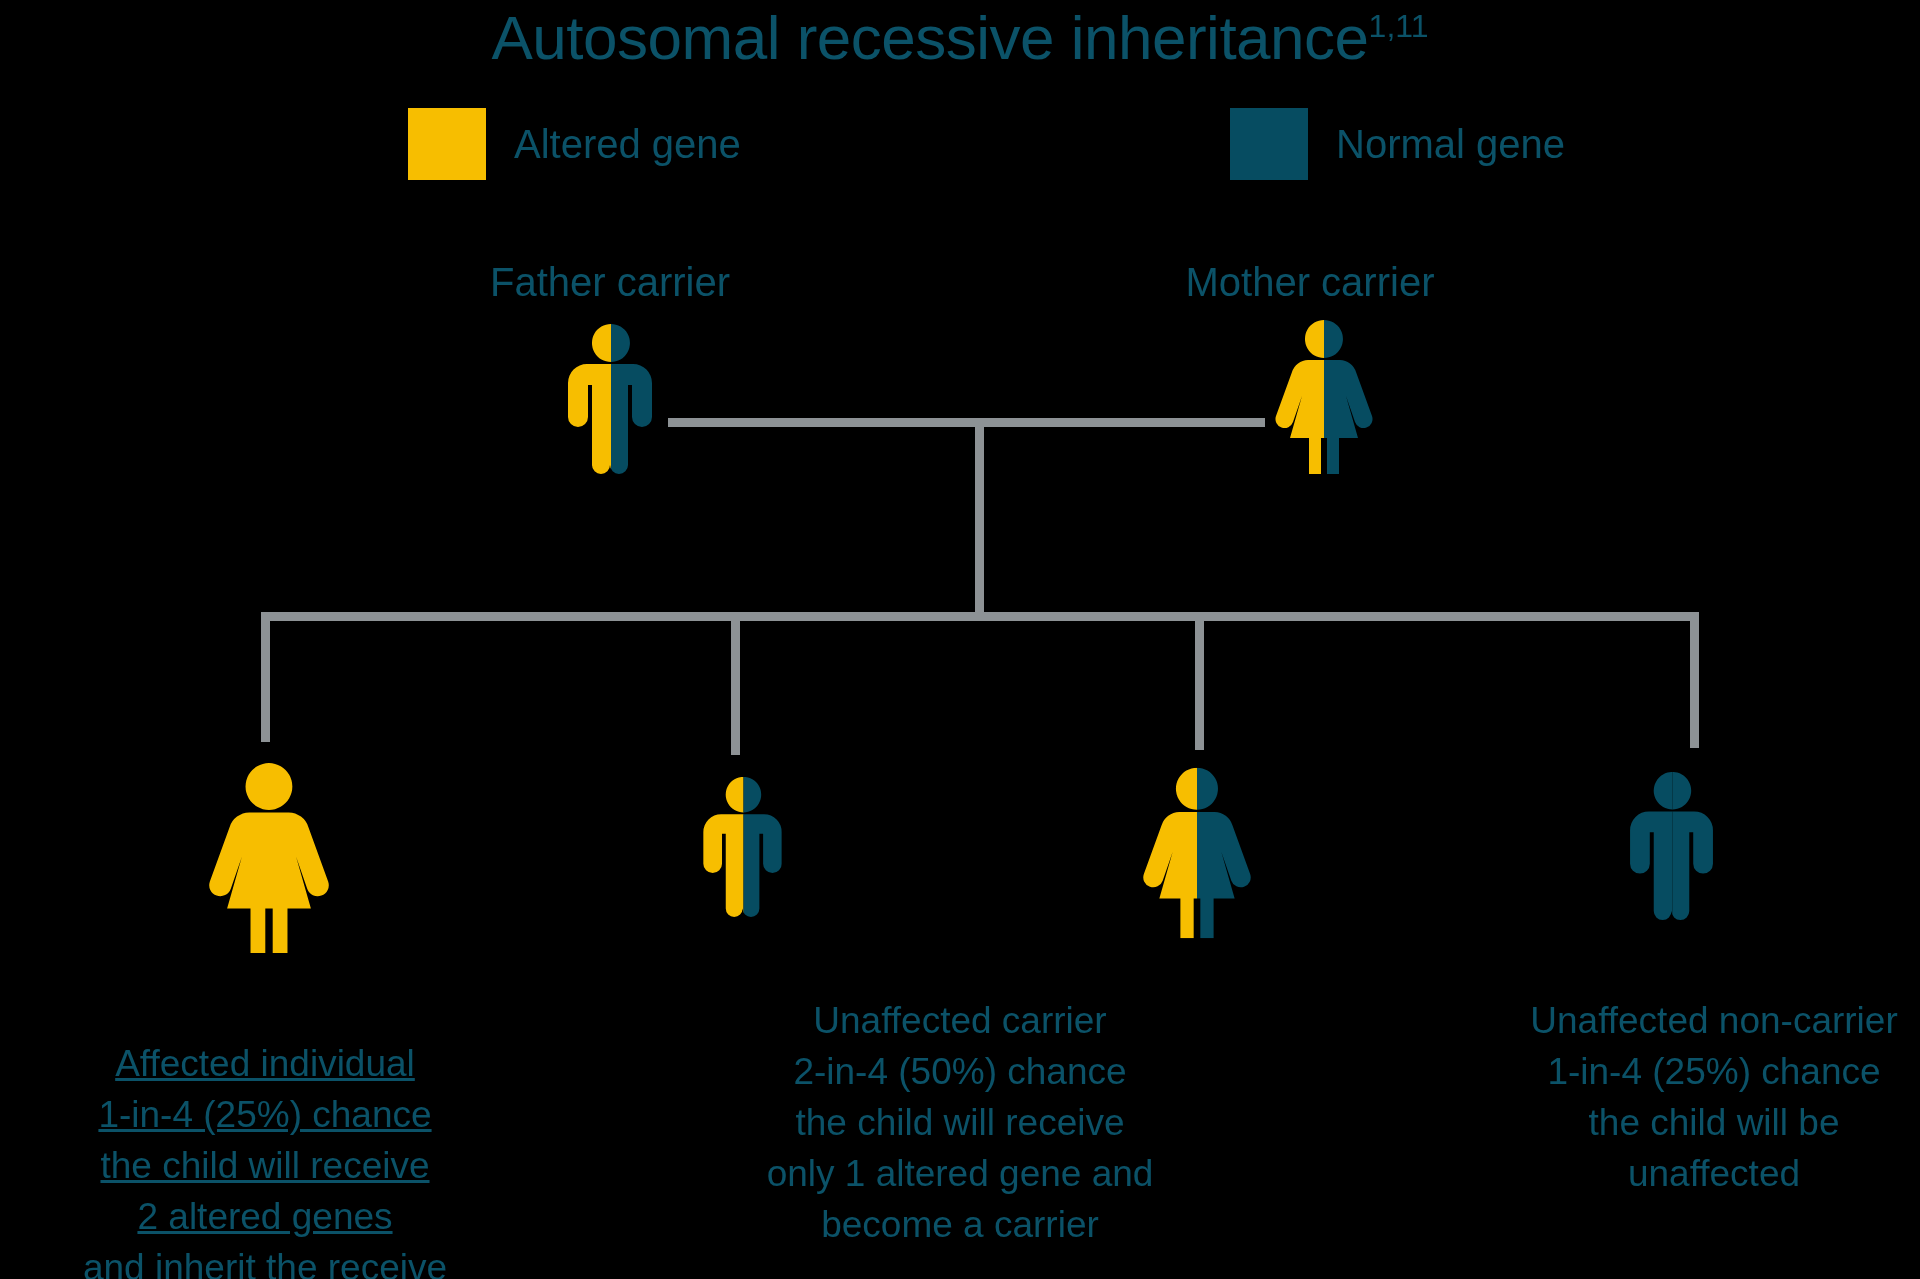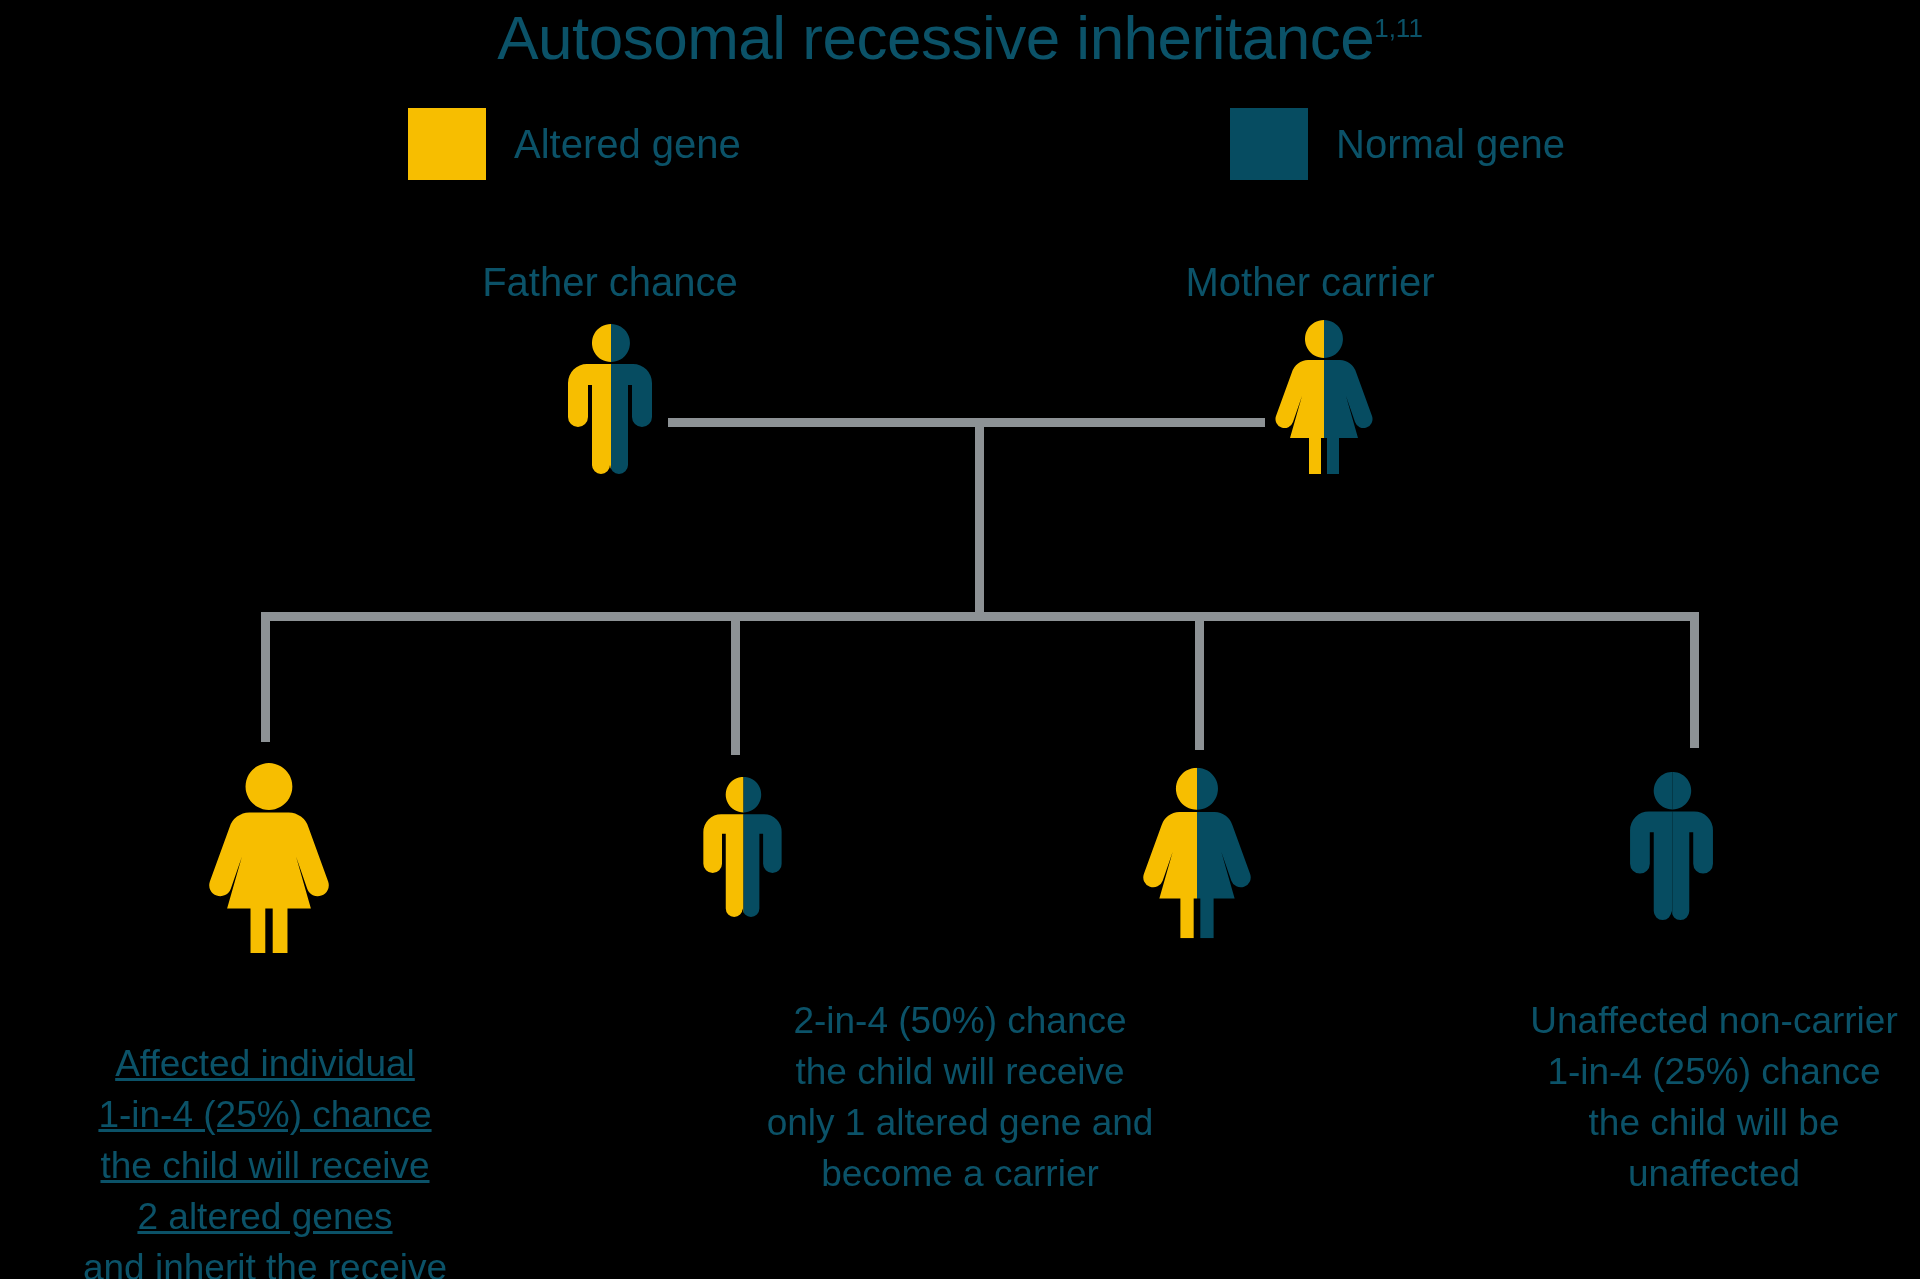--- a/index.html
+++ b/index.html
@@ -23,21 +23,21 @@
     left: 0;
     width: 1920px;
     text-align: center;
     font-size: 62px;
     font-weight: 400;
     letter-spacing: -0.5px;
     color: #0B5268;
     white-space: nowrap;
   }
   #title .sup {
-    font-size: 26px;
+    font-size: 32px;
     vertical-align: super;
     letter-spacing: 0;
   }
 
   
   #legend {
     position: absolute;
     top: 108px;
     left: 0;
     width: 1920px;
@@ -140,21 +140,21 @@
 
     <rect x="261" y="612" width="1438" height="9"></rect>
 
     <rect x="261" y="612" width="9" height="130"></rect>
     <rect x="731" y="612" width="9" height="143"></rect>
     <rect x="1195" y="612" width="9" height="138"></rect>
     <rect x="1690" y="612" width="9" height="136"></rect>
   </g>
 </svg>
 
-<div class="person-label" id="label-father">Father chance</div>
+<div class="person-label" id="label-father">Father carrier</div>
 <div class="person-label" id="label-mother">Mother carrier</div>
 
 <div class="figure" id="fig-father">
   <svg width="106" height="152" viewBox="0 0 106 152">
     <defs>
       <clipPath id="clipManFather">
         <path d="M53 2 a19 19 0 1 1 -0.1 0 Z
                  M53 42 h22 a19 19 0 0 1 19 19 v34 a10 10 0 0 1 -20 0 v-32 h-4 v80 a9 9 0 0 1 -18 0 v-44 h-0.0001
                  v44 a9 9 0 0 1 -18 0 v-80 h-4 v32 a10 10 0 0 1 -20 0 v-34 a19 19 0 0 1 19 -19 Z"></path>
       </clipPath>
@@ -251,20 +251,21 @@
 
 <div class="caption" id="caption-1">
   <span class="line">Affected individual</span>
   <span class="line">1-in-4 (25%) chance</span>
   <span class="line">the child will receive</span>
   <span class="line">2 altered genes</span>
   <span class="line">and inherit the receive</span>
 </div>
 
 <div class="caption" id="caption-2">
+  <span class="line">Unaffected carrier</span>
   <span class="line">2-in-4 (50%) chance</span>
   <span class="line">the child will receive</span>
   <span class="line">only 1 altered gene and</span>
   <span class="line">become a carrier</span>
 </div>
 
 <div class="caption" id="caption-3">
   <span class="line">Unaffected non-carrier</span>
   <span class="line">1-in-4 (25%) chance</span>
   <span class="line">the child will be</span>

